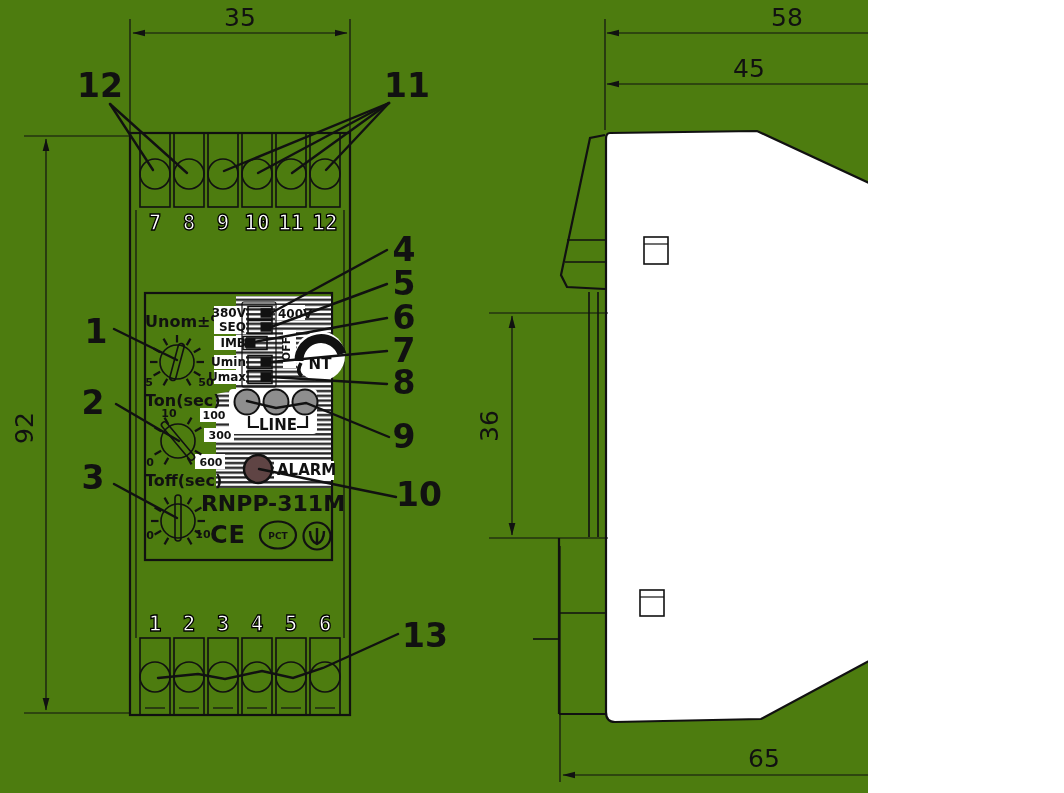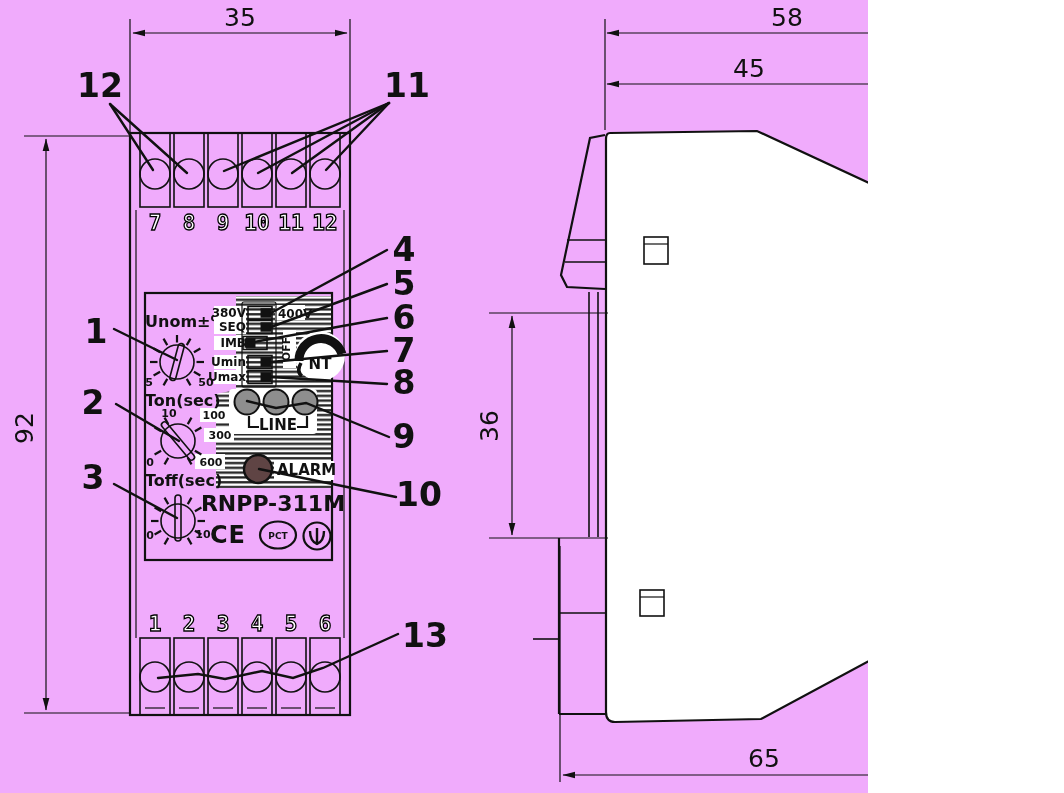--- a/index.html
+++ b/index.html
@@ -1,16 +1,16 @@
 <!DOCTYPE html>
 <html><head>
 <meta charset="utf-8">
 <style>
   html,body{margin:0;padding:0;background:#fff;}
-  .stage{position:relative;width:868px;height:793px;background:#f0abfc;overflow:hidden;}
+  .stage{position:relative;width:868px;height:793px;background:#4d7c0f;overflow:hidden;}
   svg{display:block;}
   text{fill:#111;font-family:"DejaVu Sans",sans-serif;}
   .dim{font-size:25px;}
   .co{font-size:33px;font-weight:bold;}
   .td{font:bold 21px "DejaVu Sans Mono",monospace;fill:#fff;stroke:#000;stroke-width:1.3px;}
   .pl{font-size:16px;font-weight:bold;}
   .ps{font-size:11px;font-weight:bold;}
   .dl{font-size:12px;font-weight:bold;}
   .off{font-size:11px;font-weight:bold;}
   .lbl15{font-size:15px;font-weight:bold;}

